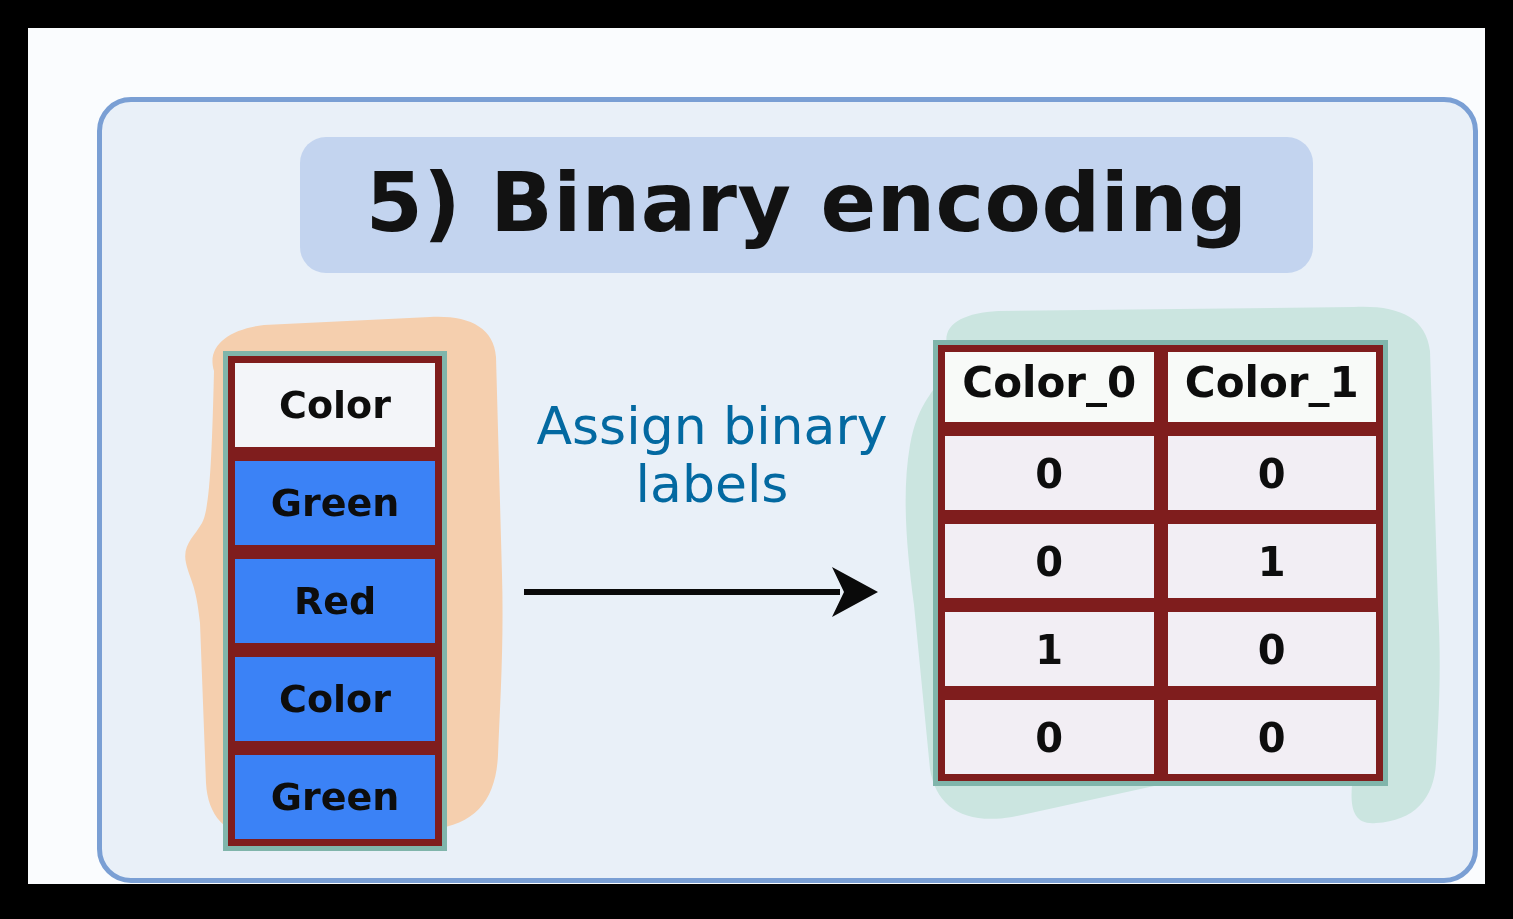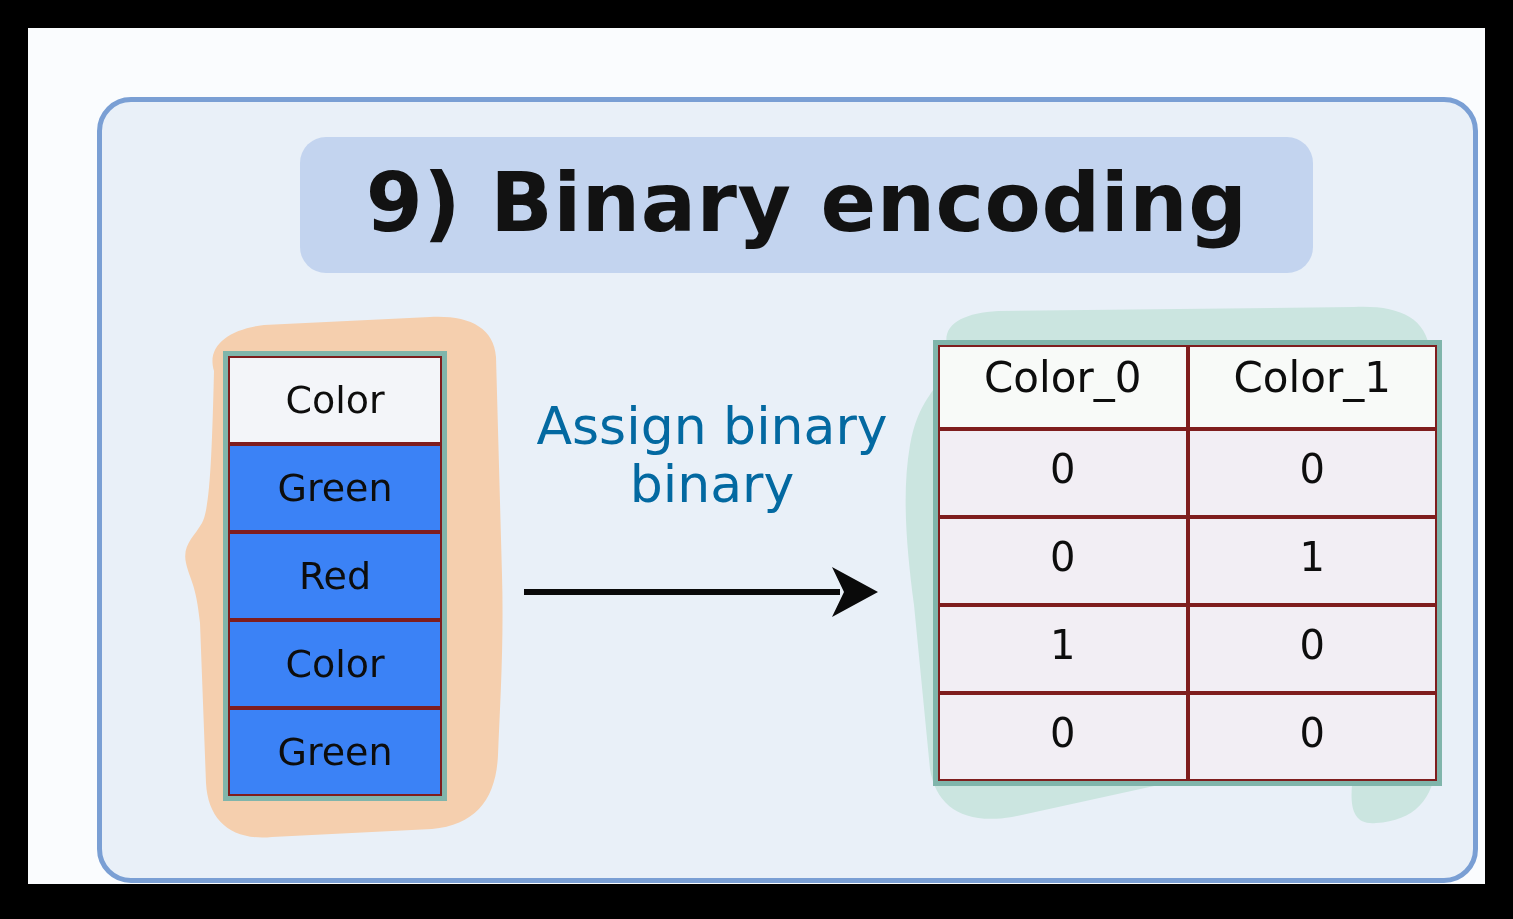--- a/index.html
+++ b/index.html
@@ -80,42 +80,42 @@
 
   table.sketch {
     border-collapse: separate;
     border-spacing: 0;
     box-sizing: border-box;
     background: #80b5ab;
     border: 5px solid #80b5ab;
     table-layout: fixed;
   }
   table.sketch td {
-    border: 2px solid #7f1d1d;
+    border: 7px solid #7f1d1d;
     text-align: center;
     vertical-align: middle;
     font-family: "DejaVu Sans", sans-serif;
-    font-weight: normal;
+    font-weight: bold;
     color: #0d0d0d;
     padding: 0;
   }
 
   
   #left-table { width: 224px; }
   #left-table td {
     height: 84px;
     font-size: 38px;
     background: #3b82f6;
   }
   #left-table tr:first-child td {
     background: #f3f5f9;
   }
 
   
-  #right-table { width: 509px; }
+  #right-table { width: 455px; }
   #right-table td {
     width: 50%;
     height: 88px;
     font-size: 40px;
     background: #f2eef4;
     line-height: 1;
     vertical-align: top;
     padding-top: 18px;
     box-sizing: border-box;
   }
@@ -150,21 +150,21 @@
 </style>
 </head>
 <body>
 
 <div id="slide-root">
   <div id="white-canvas">
 
     <div id="blue-frame">
 
       <div id="title-badge">
-        <span id="title-text">9) Binary encoding</span>
+        <span id="title-text">5) Binary encoding</span>
       </div>
 
       <div class="blob" style="left:78px; top:211px;">
         <svg width="330" height="530" viewBox="0 0 330 530" aria-hidden="true">
           <path d="M 34 58
                    C 26 32, 50 16, 84 12
                    L 250 4
                    C 288 2, 314 14, 316 44
                    L 322 262
                    C 324 330, 320 392, 318 442
@@ -195,21 +195,21 @@
             </tr>
             <tr>
               <td>Green</td>
             </tr>
           </tbody>
         </table>
       </div>
 
       <div id="caption">
         <div>Assign binary</div>
-        <div>binary</div>
+        <div>labels</div>
       </div>
 
       <div id="arrow">
         <svg width="360" height="70" viewBox="0 0 360 70" aria-hidden="true">
           <line x1="2" y1="35" x2="318" y2="35" stroke="#0a0a0a" stroke-width="6" stroke-linecap="butt"></line>
           <path d="M 310 10 L 356 35 L 310 60 L 322 35 Z" fill="#0a0a0a"></path>
         </svg>
       </div>
 
       <div class="blob" style="left:800px; top:203px;">

